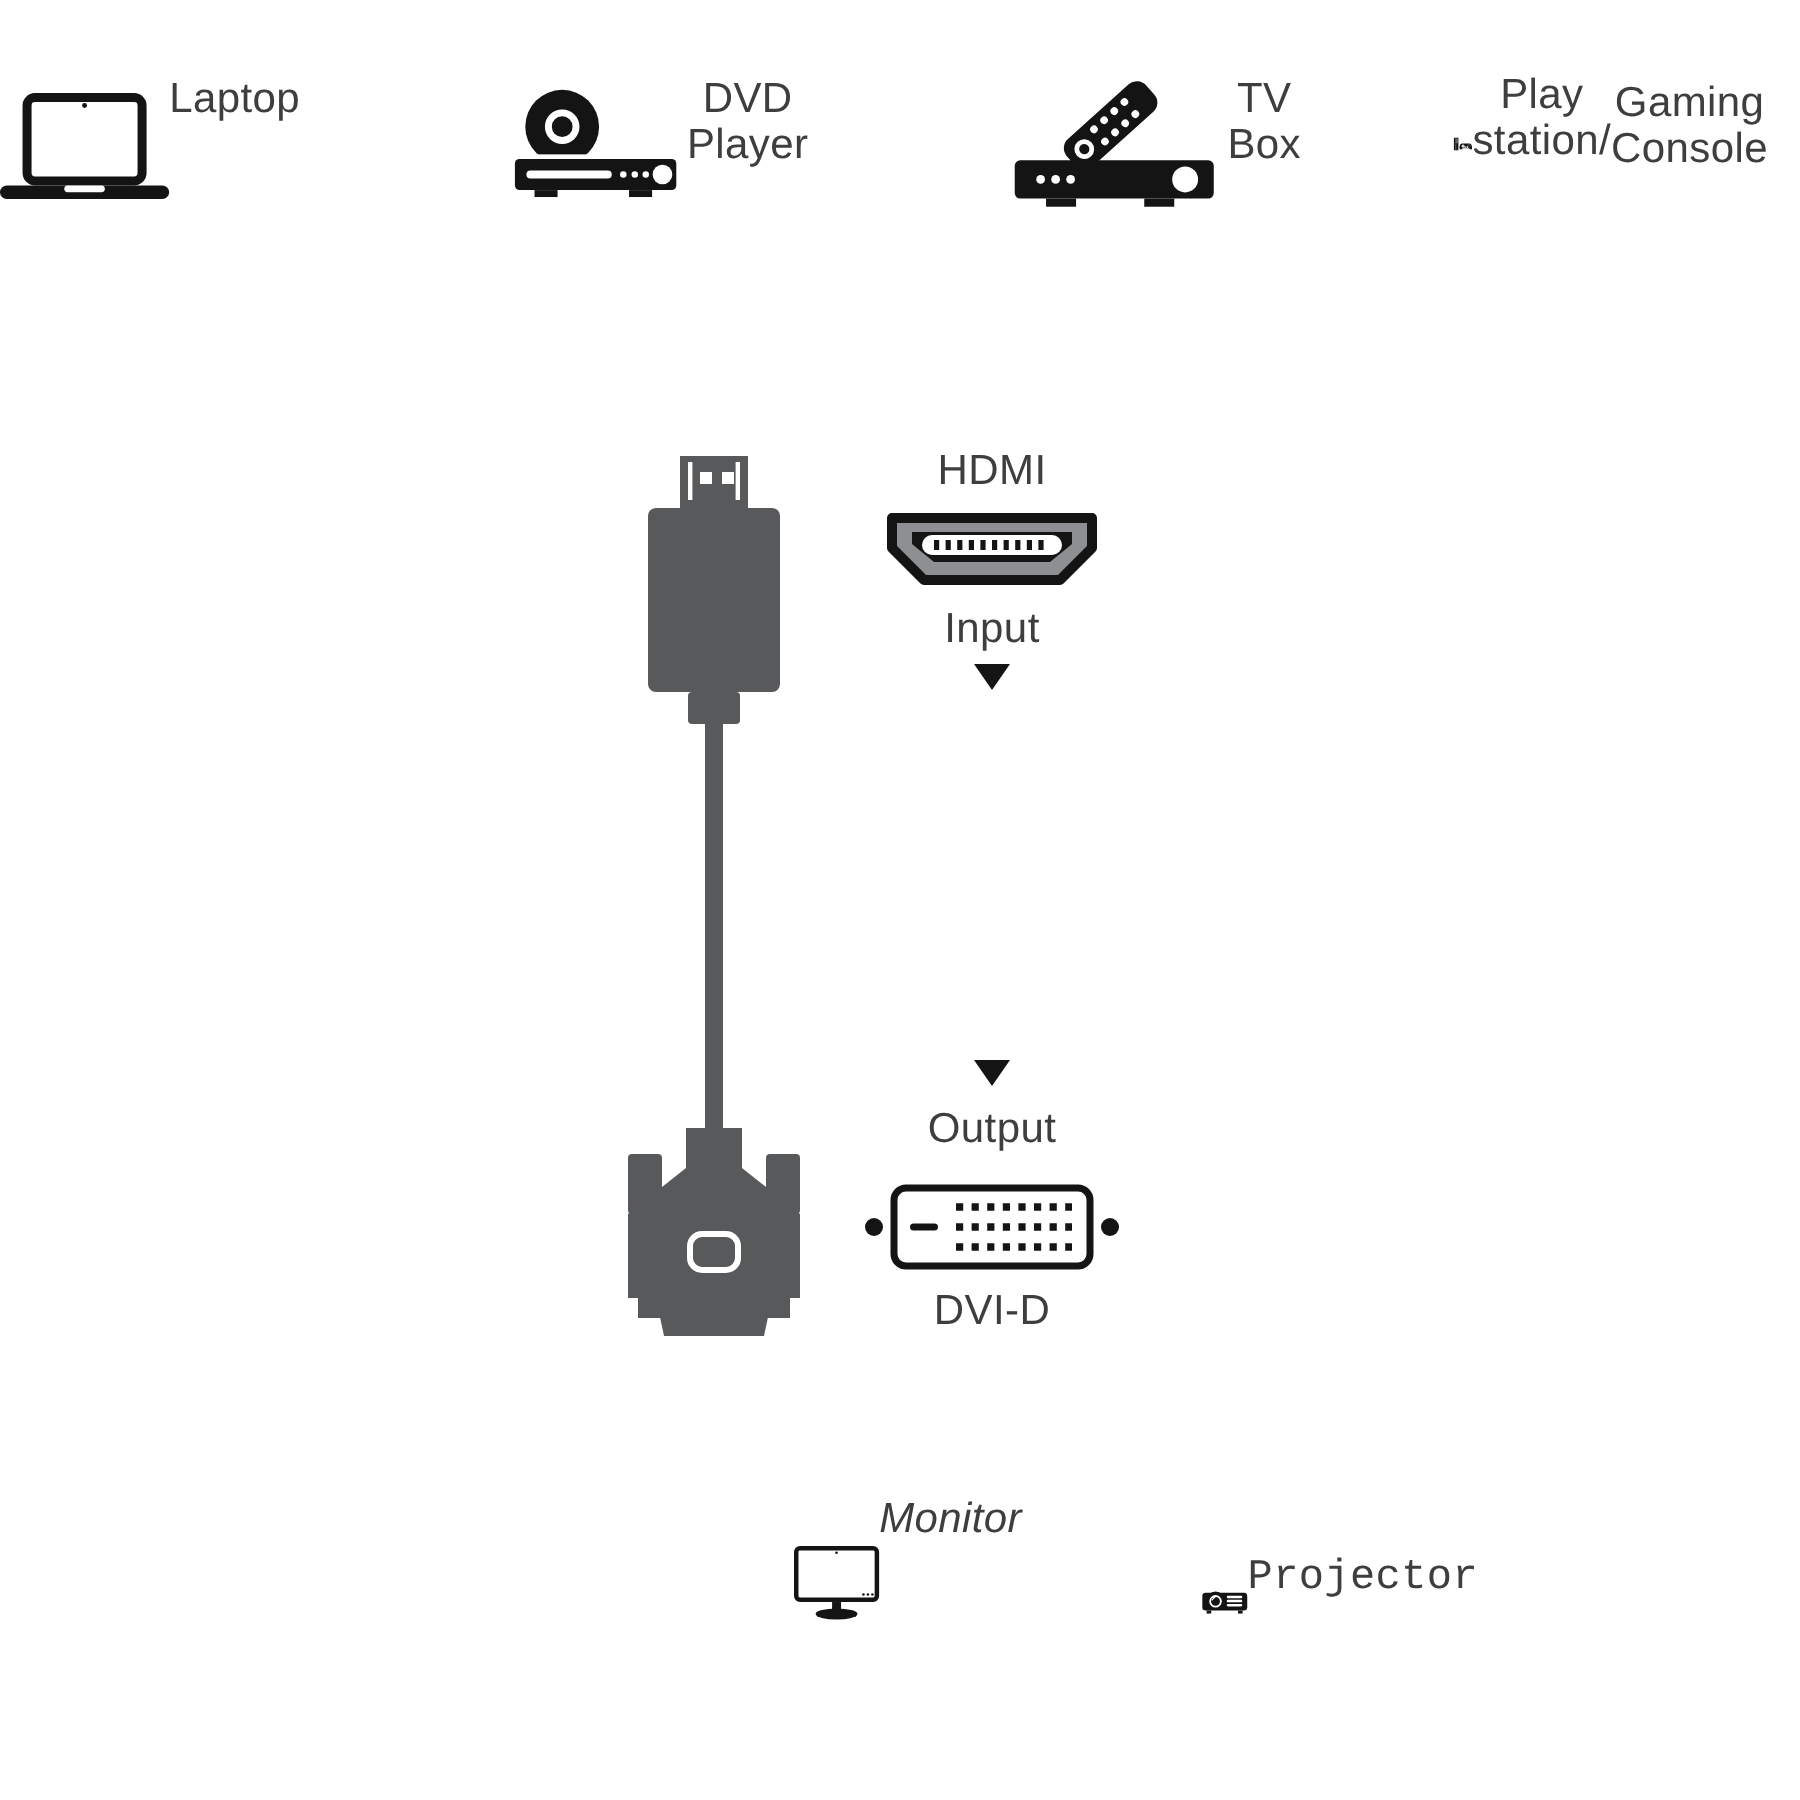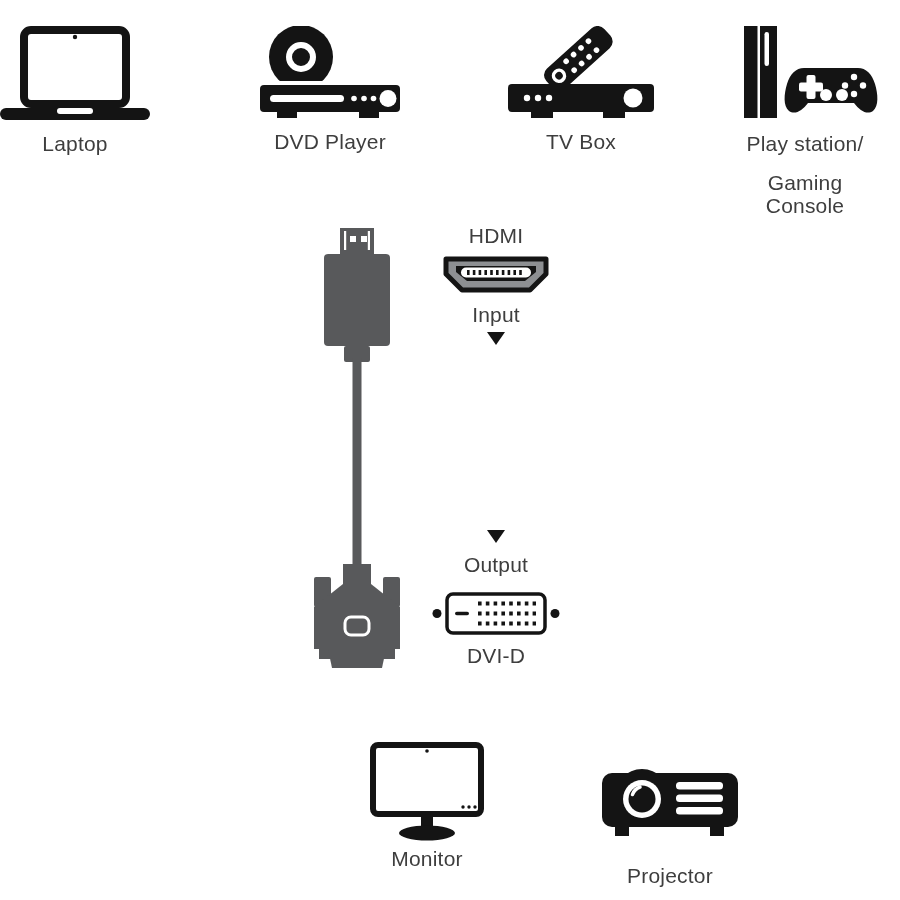--- a/index.html
+++ b/index.html
@@ -10,21 +10,21 @@
     --background:#ffffff;
   }
   *{box-sizing:border-box;}
   body{margin:0;background:#fff;}
   #canvas{
     position:relative;width:900px;height:900px;overflow:hidden;
     background:var(--background);
     font-family:"Liberation Sans",sans-serif;
     color:var(--text-color);
   }
-  .device{position:absolute;display:flex;flex-direction:column;align-items:center;}
+  .device{position:absolute;display:flex;flex-direction:row;}
   .lbl{
     font-size:21px;line-height:23px;text-align:center;
     color:var(--text-color);letter-spacing:.2px;
   }
   .device .lbl{margin-top:12px;}
   .midcol{position:absolute;display:flex;flex-direction:column;align-items:center;}
   .tri{
     width:0;height:0;
     border-left:9px solid transparent;border-right:9px solid transparent;
     border-top:13px solid var(--icon-color);
@@ -161,21 +161,21 @@
       <rect x="15" y="3" width="98" height="39" rx="6" class="fw si" stroke-width="3.5"></rect>
       <rect x="23" y="20.7" width="14" height="3.6" rx="1.8" class="fi"></rect>
       <line x1="46" y1="12.5" x2="104" y2="12.5" class="sl" stroke-width="3.8" stroke-dasharray="3.6 4.2"></line>
       <line x1="46" y1="22.5" x2="104" y2="22.5" class="sl" stroke-width="3.8" stroke-dasharray="3.6 4.2"></line>
       <line x1="46" y1="32.5" x2="104" y2="32.5" class="sl" stroke-width="3.8" stroke-dasharray="3.6 4.2"></line>
     </svg>
     <div class="lbl" style="margin-top:8px;">DVI-D</div>
   </div>
 
 
-  <div class="device" style="left:370px;top:742px;width:114px;">
+  <div class="device" style="left:397px;top:742px;width:114px;font-style:italic;">
     <svg width="114" height="99" viewBox="0 0 114 99">
       <rect x="3" y="3" width="108" height="69" rx="5" class="fw si" stroke-width="6"></rect>
       <circle cx="57" cy="9" r="1.8" class="fi"></circle>
       <circle cx="93" cy="65" r="1.7" class="fi"></circle>
         <circle cx="99" cy="65" r="1.7" class="fi"></circle>
         <circle cx="105" cy="65" r="1.7" class="fi"></circle>
       <rect x="51" y="75" width="12" height="11" class="fi"></rect>
       <ellipse cx="57" cy="91" rx="28" ry="7.5" class="fi"></ellipse>
     </svg>
     <div class="lbl" style="margin-top:6px;">Monitor</div>
@@ -187,16 +187,16 @@
       <rect x="1" y="9" width="136" height="54" rx="10" class="fi"></rect>
       <circle cx="41" cy="35" r="19" class="fw"></circle>
       <circle cx="41" cy="35" r="13.5" class="fi"></circle>
       <path d="M31.5,30.5 A12.5,12.5 0 0 1 39,23" class="none sw" stroke-width="3.5" stroke-linecap="round"></path>
       <rect x="75" y="18" width="47" height="7.5" rx="3.5" class="fw"></rect>
       <rect x="75" y="30.5" width="47" height="7.5" rx="3.5" class="fw"></rect>
       <rect x="75" y="43" width="47" height="7.5" rx="3.5" class="fw"></rect>
       <rect x="14" y="63" width="14" height="9" class="fi"></rect>
       <rect x="109" y="63" width="14" height="9" class="fi"></rect>
     </svg>
-    <div class="lbl" style="margin-top:26px;">Projector</div>
+    <div class="lbl" style="margin-top:14px;font-family:Liberation Mono, monospace;">Projector</div>
   </div>
 
 </div>
 
 </body></html>

